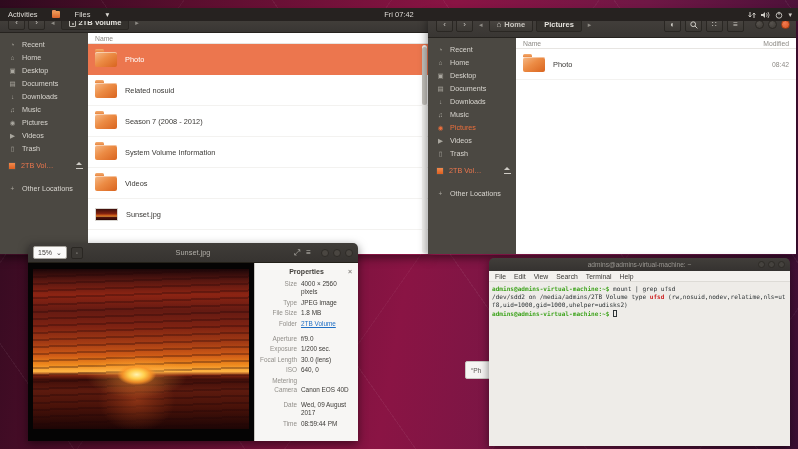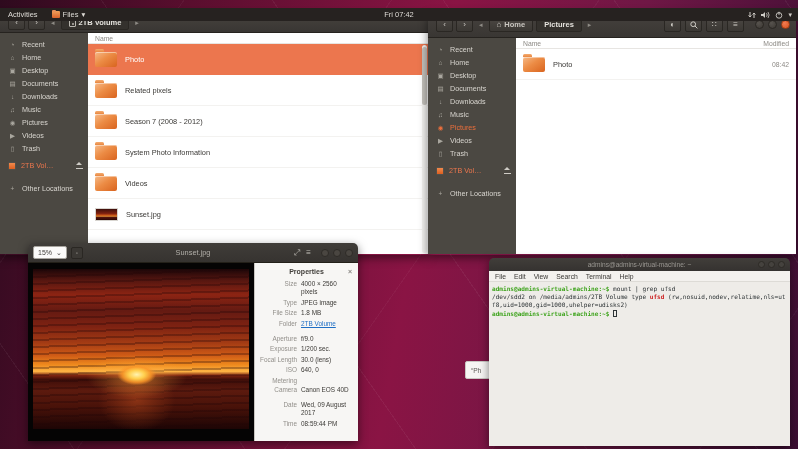--- a/index.html
+++ b/index.html
@@ -9,21 +9,21 @@
     font-family:"Liberation Sans","DejaVu Sans",sans-serif;
     background:
       repeating-linear-gradient(55deg, rgba(255,255,255,0) 0 60px, rgba(255,255,255,.05) 60px 61px, rgba(255,255,255,0) 61px 140px),
       repeating-linear-gradient(-55deg, rgba(255,255,255,0) 0 80px, rgba(255,255,255,.04) 80px 81px, rgba(255,255,255,0) 81px 170px),
       linear-gradient(100deg, #2e0a1e 0%, #5a0e2e 22%, #8a1444 52%, #6f1745 74%, #3c0e33 100%);
   }
   
   .topbar { position:absolute; left:0; top:8px; width:798px; height:13px; background:#262220; color:#dedbd6;
             display:flex; align-items:center; font-size:7.5px; z-index:60; }
   .topbar .activities { padding:0 8px; }
-  .topbar .appmenu { display:flex; align-items:center; gap:3px; padding:0 6px; }
+  .topbar .appmenu { display:flex; align-items:center; gap:15px; padding:0 6px; }
   .appicon { width:8px; height:7px; background:linear-gradient(#f0a05a,#d9622b); border-radius:1px; position:relative; }
   .appicon::before { content:""; position:absolute; top:-1.5px; left:0; width:4px; height:2px; background:#e8905a; border-radius:1px 1px 0 0; }
   .topbar .clock { position:absolute; left:0; right:0; text-align:center; pointer-events:none; }
   .topbar .sysarea { margin-left:auto; display:flex; align-items:center; gap:5px; padding-right:6px; font-size:7px; color:#cfccc7; }
   .sysarea svg { display:block; }
   
   .window { position:absolute; box-shadow:0 3px 10px rgba(0,0,0,.5); border-radius:5px 5px 0 0; }
   .hbar { background:linear-gradient(#46423e,#393633); border-bottom:1px solid #26231f; border-radius:5px 5px 0 0;
           display:flex; align-items:center; color:#d6d3ce; }
   .hbtn { height:14px; min-width:17px; display:flex; align-items:center; justify-content:center;
@@ -218,29 +218,29 @@
     <div class="filelist">
       <div class="colhead">
           <span>Name</span>
         </div>
       <div class="frow selected">
           <span class="foldericon"></span>
           <span>Photo</span>
         </div>
       <div class="frow">
           <span class="foldericon"></span>
-          <span>Related pixels</span>
+          <span>Related nosuid</span>
         </div>
       <div class="frow">
           <span class="foldericon"></span>
           <span>Season 7 (2008 - 2012)</span>
         </div>
       <div class="frow">
           <span class="foldericon"></span>
-          <span>System Photo Information</span>
+          <span>System Volume Information</span>
         </div>
       <div class="frow">
           <span class="foldericon"></span>
           <span>Videos</span>
         </div>
       <div class="frow">
           <span class="imgthumb"></span>
           <span>Sunset.jpg</span>
         </div>
       <div class="vscroll">

